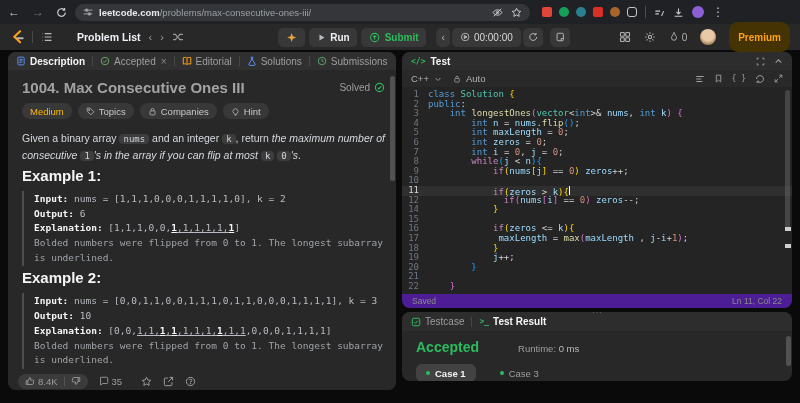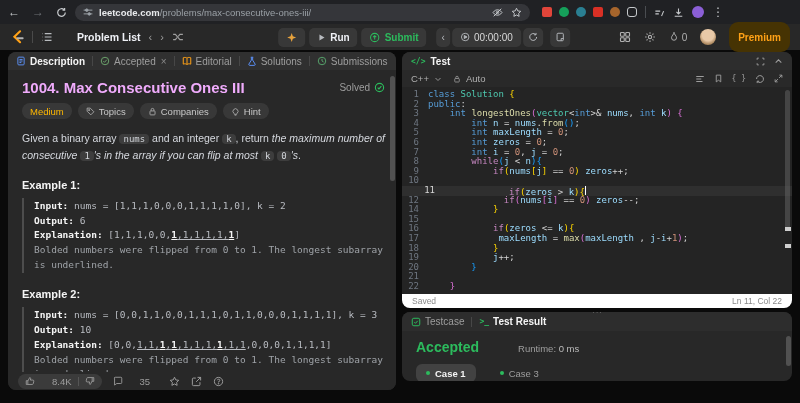--- a/index.html
+++ b/index.html
@@ -55,67 +55,67 @@
   .tabbar { height:18px; background:#303030; display:flex; align-items:center;
     padding:0 8px; gap:7px; }
   .tab { display:flex; align-items:center; gap:4px; font-size:10px; color:#9e9e9e; }
   .tab .lbl { white-space:nowrap; }
   .tab.active .lbl { color:#f5f5f5; font-weight:700; }
   .tab .close { color:#8a8a8a; font-size:10px; margin-left:1px; }
   .tb-div { width:1px; height:10px; background:#474747; }
   .lp-content { position:absolute; left:0; top:18px; right:5px; bottom:18px;
     padding:9px 6px 0 14px; overflow:hidden; color:#cfd3da; font-size:10.5px; }
   .title-row { display:flex; align-items:center; justify-content:space-between; }
-  .pg-title { font-size:15px; font-weight:700; color:#f0abfc; }
+  .pg-title { font-size:15px; font-weight:700; color:#a3a3a3; }
   .solved { display:flex; align-items:center; gap:4px; font-size:10px; color:#9e9e9e; }
   .badges { display:flex; gap:6px; margin-top:7px; }
   .badge { height:16px; padding:0 8px; border-radius:999px; background:rgba(255,255,255,0.08);
     font-size:9.5px; color:#c8c8c8; display:flex; align-items:center; gap:4px; }
   .badge.medium { color:#ffb800; }
   .statement { margin-top:11px; line-height:1.55; color:#d5d8de; }
   .statement .i { font-style:italic; }
   .chip { font-family:"DejaVu Sans Mono", monospace; font-size:9px;
     background:rgba(255,255,255,0.1); border-radius:4px; padding:0 4px; color:#d2d5da; }
-  .ex-h { margin-top:15px; font-weight:700; color:#f5f5f5; font-size:11px; }
+  .ex-h { margin-top:3px; font-weight:700; color:#f5f5f5; font-size:15px; }
   .ex-block { margin-top:7px; border-left:2px solid #4d4d4d; padding:1px 0 1px 10px;
     font-family:"DejaVu Sans Mono", monospace; font-size:9.5px; line-height:1.55; color:#b9bcc2; }
   .ex-block .lab { font-weight:700; color:#f5f5f5; }
   .ex-block .b { font-weight:700; color:#f5f5f5; }
   .ex-block .u { text-decoration:underline; }
   .ex-note { color:#9fa3a8; }
   .lp-footer { position:absolute; left:0; right:0; bottom:0; height:18px; background:#282828;
     display:flex; align-items:center; gap:11px; padding:0 10px; color:#9e9e9e; font-size:9.5px; }
   .like-group { height:15px; background:rgba(255,255,255,0.09); border-radius:999px;
     display:flex; align-items:center; gap:6px; padding:0 7px; }
-  .foot-item { display:flex; align-items:center; gap:17px; }
+  .foot-item { display:flex; align-items:center; gap:3px; }
   .scroll-thumb { position:absolute; width:5px; border-radius:3px; background:#515151; }
 
   
   .code-header { height:18px; background:#2d2d2d; display:flex; align-items:center;
     gap:5px; padding:0 9px; }
   .code-title { font-size:10px; font-weight:700; color:#f5f5f5; }
   .green-glyph { color:#2cbb5d; font-weight:700; font-size:8px;
     font-family:"DejaVu Sans Mono", monospace; }
   .hdr-right { margin-left:auto; display:flex; gap:9px; color:#9e9e9e; }
   .code-toolbar { height:17px; background:#292929; display:flex; align-items:center;
     gap:5px; padding:0 9px; font-size:9.5px; color:#b0b0b0; }
   .tb-right { margin-left:auto; display:flex; gap:9px; align-items:center; color:#9e9e9e; }
   .braces-glyph { font-size:8px; font-family:"DejaVu Sans Mono", monospace; }
   .editor { position:absolute; left:0; top:35px; right:0; bottom:14px; background:#242424;
     padding-top:3px; overflow:hidden; }
   .cl { display:flex; height:9.6px; line-height:9.6px; font-size:9px;
     font-family:"DejaVu Sans Mono", monospace; white-space:pre; }
   .cl.active { background:rgba(255,255,255,0.05); }
   .ln { width:26px; text-align:right; padding-right:9px; color:#6e7681; flex:none; }
-  .cl.active .ln { color:#d7d7d7;margin-left:16px; }
+  .cl.active .ln { color:#d7d7d7; }
   .tk-k{color:#569cd6}.tk-c{color:#c586c0}.tk-t{color:#4ec9b0}.tk-f{color:#dcdcaa}
   .tk-v{color:#9cdcfe}.tk-n{color:#ce9178}.tk-d{color:#d4d4d4}
   .tk-b1{color:#ffd700}.tk-b2{color:#da70d6}.tk-b3{color:#179fff}
   .cursor { display:inline-block; width:1px; height:9px; background:#ffffff; }
-  .code-status { position:absolute; left:0; right:0; bottom:0; height:14px; background:#ffffff;
+  .code-status { position:absolute; left:0; right:0; bottom:0; height:14px; background:#4c1d95;
     display:flex; align-items:center; justify-content:space-between; padding:0 10px;
     font-size:8.5px; color:#8a8a8a;text-align:right; }
   .ed-sb { position:absolute; right:2px; top:38px; width:5px; height:140px;
     background:rgba(110,110,110,0.45); border-radius:3px; }
   .ed-mark { position:absolute; right:1px; width:6px; height:4px; background:#cfcfcf; }
 
   
   .test-header { height:19px; background:#2d2d2d; display:flex; align-items:center;
     gap:7px; padding:0 9px; }
   .th-tab { display:flex; align-items:center; gap:4px; font-size:10px; color:#9e9e9e; }
@@ -498,21 +498,21 @@
         <svg width="9" height="9" viewBox="0 0 16 16" stroke="#9e9e9e" stroke-width="1.6" fill="none">
             <path d="M9.5 2H14v4.5M6.5 14H2V9.5M14 2L9 7M2 14l5-5"></path>
           </svg>
       </span>
     </span>
   </div>
   <div class="editor" id="code-lines">
       <div class="cl"><span class="ln">1</span><span><span class="tk-k">class</span><span class="tk-d"> </span><span class="tk-t">Solution</span><span class="tk-d"> </span><span class="tk-b1">{</span></span></div>
       <div class="cl"><span class="ln">2</span><span><span class="tk-k">public</span><span class="tk-d">:</span></span></div>
       <div class="cl"><span class="ln">3</span><span><span class="tk-d">    </span><span class="tk-k">int</span><span class="tk-d"> </span><span class="tk-f">longestOnes</span><span class="tk-b2">(</span><span class="tk-t">vector</span><span class="tk-d">&lt;</span><span class="tk-k">int</span><span class="tk-d">&gt;&amp; </span><span class="tk-v">nums</span><span class="tk-d">, </span><span class="tk-k">int</span><span class="tk-d"> </span><span class="tk-v">k</span><span class="tk-b2">)</span><span class="tk-d"> </span><span class="tk-b2">{</span></span></div>
-      <div class="cl"><span class="ln">4</span><span><span class="tk-d">        </span><span class="tk-k">int</span><span class="tk-d"> </span><span class="tk-v">n</span><span class="tk-d"> = </span><span class="tk-v">nums</span><span class="tk-d">.</span><span class="tk-f">from</span><span class="tk-b3">()</span><span class="tk-d">;</span></span></div>
+      <div class="cl"><span class="ln">4</span><span><span class="tk-d">        </span><span class="tk-k">int</span><span class="tk-d"> </span><span class="tk-v">n</span><span class="tk-d"> = </span><span class="tk-v">nums</span><span class="tk-d">.</span><span class="tk-f">flip</span><span class="tk-b3">()</span><span class="tk-d">;</span></span></div>
       <div class="cl"><span class="ln">5</span><span><span class="tk-d">        </span><span class="tk-k">int</span><span class="tk-d"> </span><span class="tk-v">maxLength</span><span class="tk-d"> = </span><span class="tk-n">0</span><span class="tk-d">;</span></span></div>
       <div class="cl"><span class="ln">6</span><span><span class="tk-d">        </span><span class="tk-k">int</span><span class="tk-d"> </span><span class="tk-v">zeros</span><span class="tk-d"> = </span><span class="tk-n">0</span><span class="tk-d">;</span></span></div>
       <div class="cl"><span class="ln">7</span><span><span class="tk-d">        </span><span class="tk-k">int</span><span class="tk-d"> </span><span class="tk-v">i</span><span class="tk-d"> = </span><span class="tk-n">0</span><span class="tk-d">, </span><span class="tk-v">j</span><span class="tk-d"> = </span><span class="tk-n">0</span><span class="tk-d">;</span></span></div>
       <div class="cl"><span class="ln">8</span><span><span class="tk-d">        </span><span class="tk-c">while</span><span class="tk-b3">(</span><span class="tk-v">j</span><span class="tk-d"> &lt; </span><span class="tk-v">n</span><span class="tk-b3">)</span><span class="tk-b3">{</span></span></div>
       <div class="cl"><span class="ln">9</span><span><span class="tk-d">            </span><span class="tk-c">if</span><span class="tk-b1">(</span><span class="tk-v">nums</span><span class="tk-b1">[</span><span class="tk-v">j</span><span class="tk-b1">]</span><span class="tk-d"> == </span><span class="tk-n">0</span><span class="tk-b1">)</span><span class="tk-d"> </span><span class="tk-v">zeros</span><span class="tk-d">++;</span></span></div>
       <div class="cl"><span class="ln">10</span><span></span></div>
       <div class="cl active"><span class="ln">11</span><span><span class="tk-d">            </span><span class="tk-c">if</span><span class="tk-b1">(</span><span class="tk-v">zeros</span><span class="tk-d"> &gt; </span><span class="tk-v">k</span><span class="tk-b1">)</span><span class="tk-b1">{</span><span class="cursor"></span></span></div>
       <div class="cl"><span class="ln">12</span><span><span class="tk-d">              </span><span class="tk-c">if</span><span class="tk-b2">(</span><span class="tk-v">nums</span><span class="tk-b2">[</span><span class="tk-v">i</span><span class="tk-b2">]</span><span class="tk-d"> == </span><span class="tk-n">0</span><span class="tk-b2">)</span><span class="tk-d"> </span><span class="tk-v">zeros</span><span class="tk-d">--;</span></span></div>
       <div class="cl"><span class="ln">14</span><span><span class="tk-d">            </span><span class="tk-b1">}</span></span></div>
       <div class="cl"><span class="ln">15</span><span></span></div>

